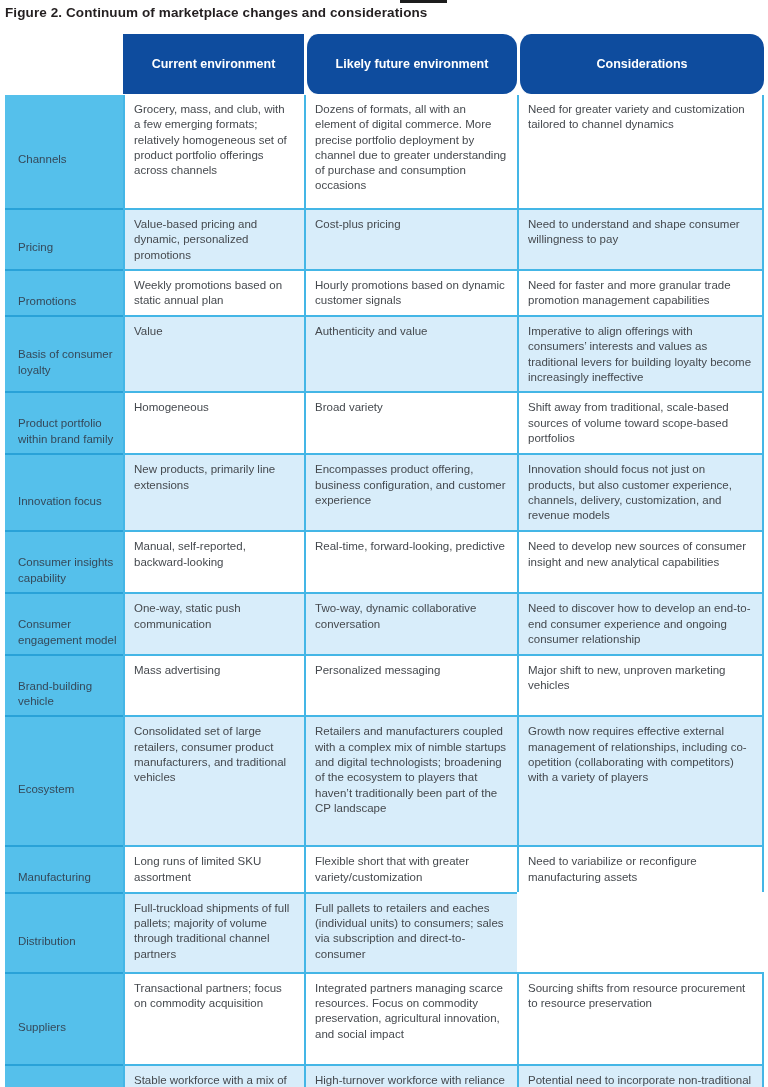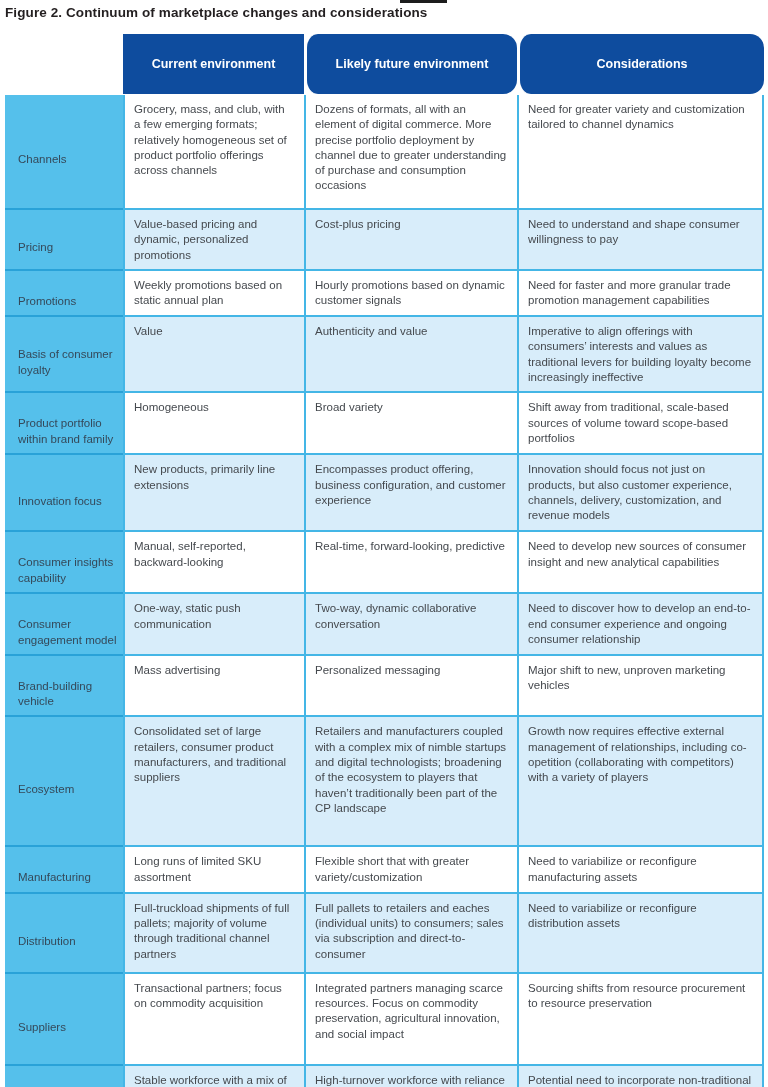--- a/index.html
+++ b/index.html
@@ -131,35 +131,34 @@
     <div class="cell body-cell last-cell">Need to discover how to develop an end-to-end consumer experience and ongoing consumer relationship</div>
   </div>
       <div class="trow" style="min-height: 42px;">
     <div class="cell label-cell">Brand-building vehicle</div>
     <div class="cell body-cell">Mass advertising</div>
     <div class="cell body-cell">Personalized messaging</div>
     <div class="cell body-cell last-cell">Major shift to new, unproven marketing vehicles</div>
   </div>
       <div class="trow" style="min-height: 130px;">
     <div class="cell label-cell">Ecosystem</div>
-    <div class="cell body-cell">Consolidated set of large retailers, consumer product manufacturers, and traditional suppliers</div>
+    <div class="cell body-cell">Consolidated set of large retailers, consumer product manufacturers, and traditional vehicles</div>
     <div class="cell body-cell">Retailers and manufacturers coupled with a complex mix of nimble startups and digital technologists; broadening of the ecosystem to players that haven’t traditionally been part of the CP landscape</div>
     <div class="cell body-cell last-cell">Growth now requires effective external management of relationships, including co-opetition (collaborating with competitors) with a variety of players</div>
   </div>
       <div class="trow" style="min-height: 42px;">
     <div class="cell label-cell">Manufacturing</div>
     <div class="cell body-cell">Long runs of limited SKU assortment</div>
     <div class="cell body-cell">Flexible short that with greater variety/customization</div>
     <div class="cell body-cell last-cell">Need to variabilize or reconfigure manufacturing assets</div>
   </div>
       <div class="trow" style="min-height: 80px;">
     <div class="cell label-cell">Distribution</div>
     <div class="cell body-cell">Full-truckload shipments of full pallets; majority of volume through traditional channel partners</div>
     <div class="cell body-cell">Full pallets to retailers and eaches (individual units) to consumers; sales via subscription and direct-to-consumer</div>
-    <div class="cell body-cell last-cell">Need to variabilize or reconfigure distribution assets</div>
   </div>
       <div class="trow" style="min-height: 92px;">
     <div class="cell label-cell">Suppliers</div>
     <div class="cell body-cell">Transactional partners; focus on commodity acquisition</div>
     <div class="cell body-cell">Integrated partners managing scarce resources. Focus on commodity preservation, agricultural innovation, and social impact</div>
     <div class="cell body-cell last-cell">Sourcing shifts from resource procurement to resource preservation</div>
   </div>
       <div class="trow" style="min-height: 67px;">
     <div class="cell label-cell">Talent</div>
     <div class="cell body-cell">Stable workforce with a mix of high potentials and solid citizens</div>

